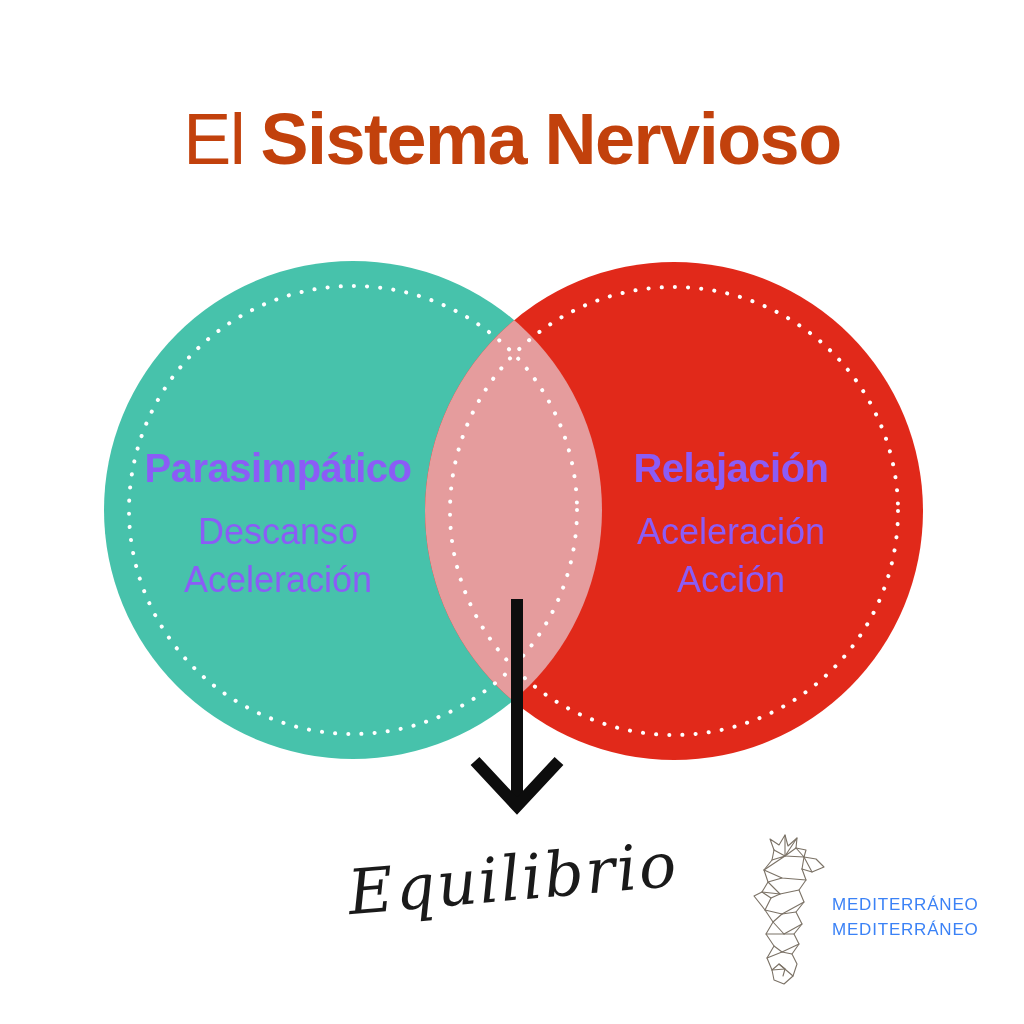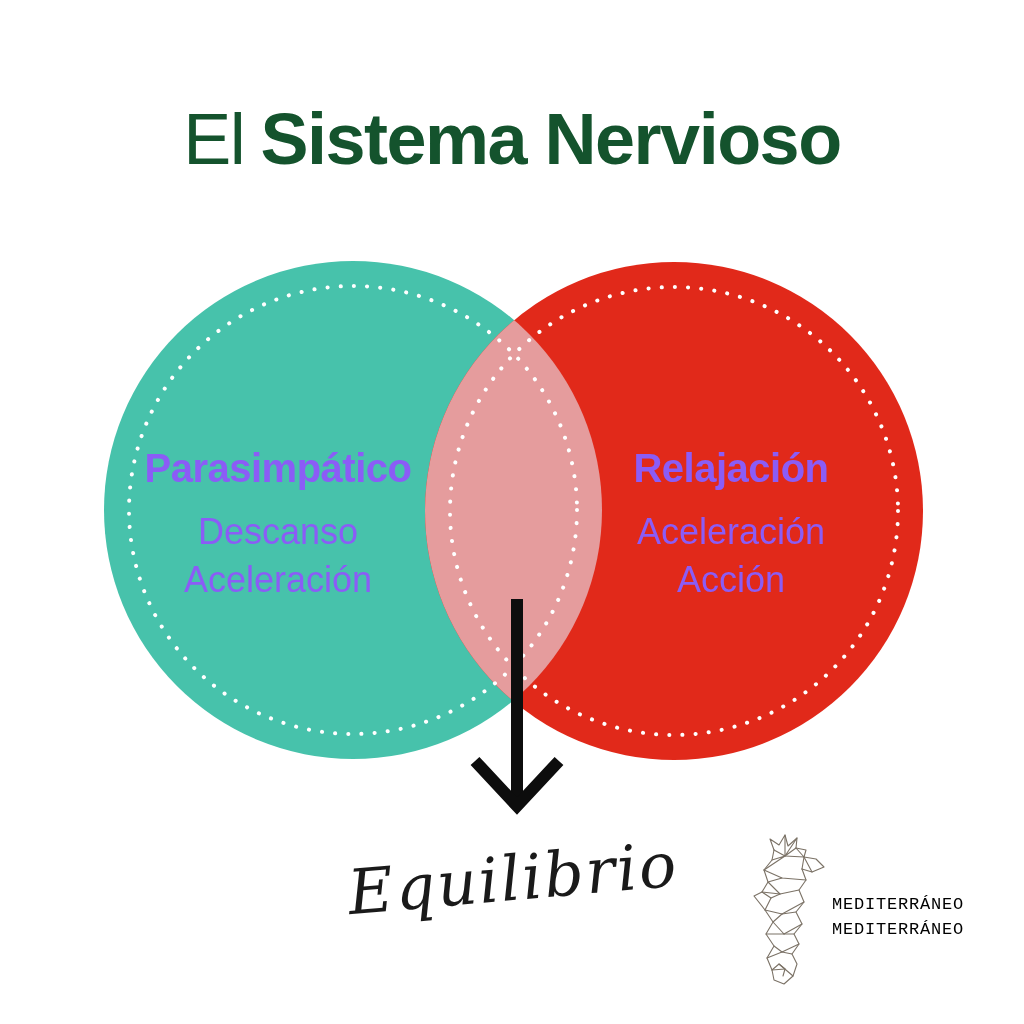--- a/index.html
+++ b/index.html
@@ -19,21 +19,21 @@
   }
   
   .title {
     position: absolute;
     top: 98px;
     left: 0;
     width: 1024px;
     text-align: center;
     font-size: 72px;
     letter-spacing: -1.5px;
-    color: #14532d;
+    color: #c2410c;
     white-space: nowrap;
   }
   .title .prefix {
     font-weight: 400;
     margin-right: 16px;
   }
   .title .emphasis {
     font-weight: 700;
   }
   
@@ -88,26 +88,25 @@
   }
   .logo-mark {
     position: absolute;
     left: 0;
     top: 0;
   }
   .logo-text {
     position: absolute;
     left: 80px;
     top: 58px;
-    color: #000000;
+    color: #3b82f6;
     font-size: 17px;
     letter-spacing: 0.8px;
     line-height: 25px;
     white-space: nowrap;
-    font-family: Liberation Mono, monospace;
   }
 </style>
 </head>
 <body>
 
 <div class="stage">
 
   <div class="title">
     <span class="prefix">El</span><span class="emphasis">Sistema Nervioso</span>
   </div>

